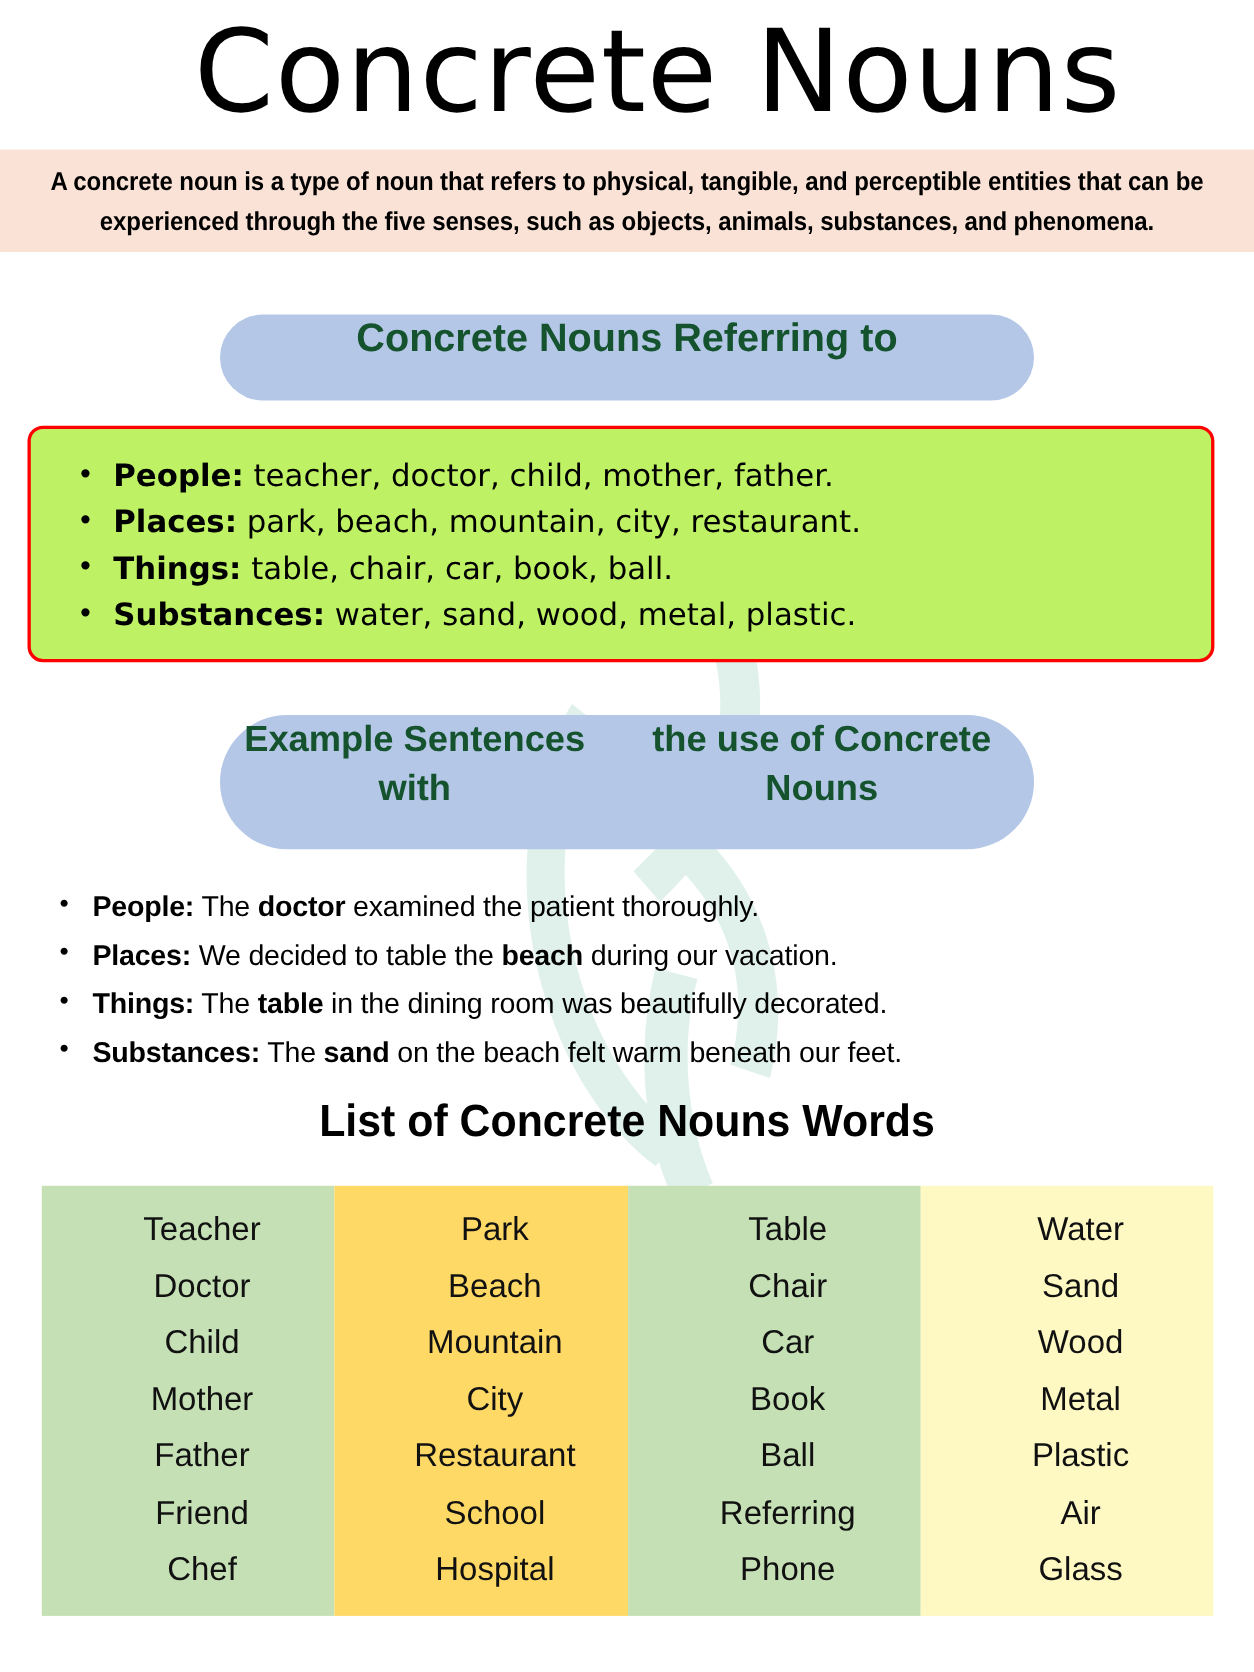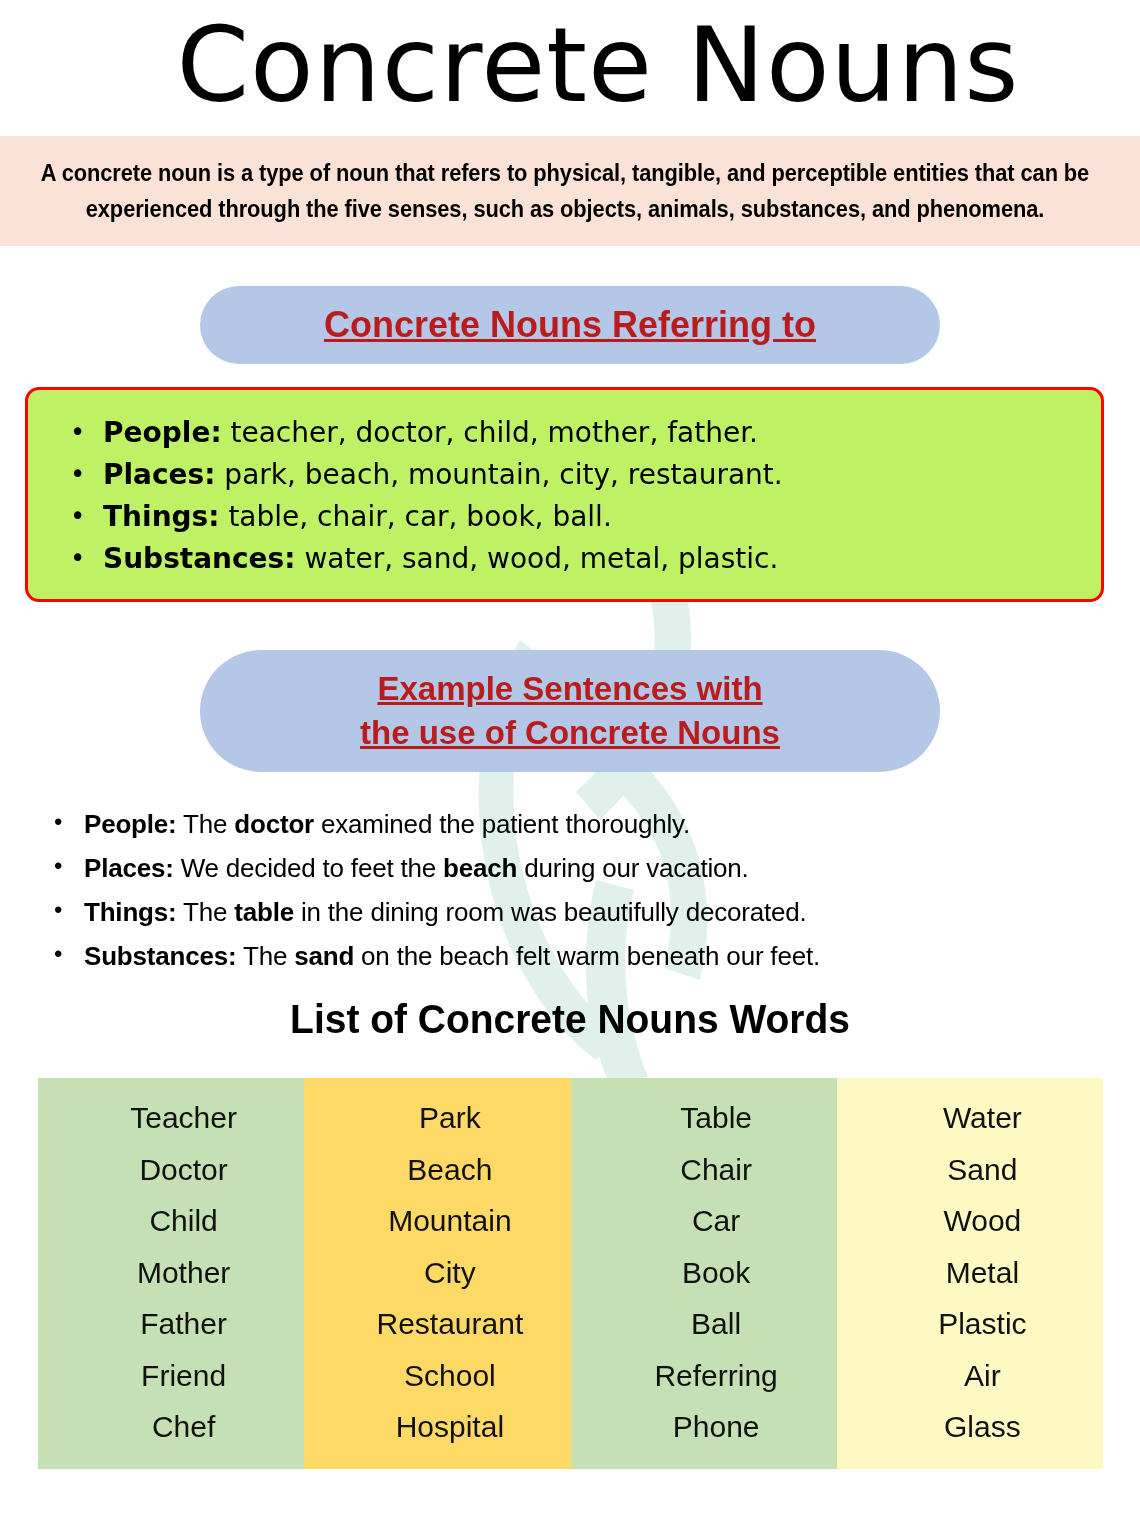--- a/index.html
+++ b/index.html
@@ -38,64 +38,63 @@
     letter-spacing: 1px;
     z-index: 3;
     margin-left: 28px;
   }
 
   
   .definition-band {
     position: absolute;
     left: 0; top: 136px;
     width: 1140px;
-    height: 110px;
+    height: 93px;
     background: #fae3d6;
     z-index: 2;
     display: flex;
     align-items: center;
-    justify-content: flex-start;
+    justify-content: center;
   }
   .definition-text {
     width: 1130px;
     text-align: center;
     font-family: "Liberation Sans", sans-serif;
     font-weight: bold;
     font-size: 23.5px;
     line-height: 36px;
     transform: scaleX(0.93);
     letter-spacing: -0.1px;
   }
 
   
   .pill {
     position: absolute;
     background: #b4c7e7;
     border-radius: 999px;
     display: flex;
-    align-items: center;
+    align-items: flex-start;
     justify-content: center;
     text-align: center;
     font-family: "Liberation Sans", sans-serif;
     font-weight: bold;
-    color: #b91c1c;
-    z-index: 3;
-    text-decoration: underline;
+    color: #14532d;
+    z-index: 3;
   }
   .pill-1 {
     left: 200px; top: 286px;
     width: 740px; height: 78px;
     font-size: 36px;
   }
   .pill-2 {
     left: 200px; top: 650px;
     width: 740px; height: 122px;
     font-size: 33px;
     line-height: 44px;
-    flex-direction: column;
+    flex-direction: row;
   }
 
   
   .noun-box {
     position: absolute;
     left: 25px; top: 387px;
     width: 1079px;
     height: 215px;
     box-sizing: border-box;
     background: #bef264;
@@ -213,21 +212,21 @@
 </div>
 
 <div class="pill pill-2">
   <span>Example Sentences with</span>
   <span>the use of Concrete Nouns</span>
 </div>
 
 <div class="examples">
   <ul>
     <li><b>People:</b><span> The </span><b>doctor</b><span> examined the patient thoroughly.</span></li>
-    <li><b>Places:</b><span> We decided to feet the </span><b>beach</b><span> during our vacation.</span></li>
+    <li><b>Places:</b><span> We decided to table the </span><b>beach</b><span> during our vacation.</span></li>
     <li><b>Things:</b><span> The </span><b>table</b><span> in the dining room was beautifully decorated.</span></li>
     <li><b>Substances:</b><span> The </span><b>sand</b><span> on the beach felt warm beneath our feet.</span></li>
   </ul>
 </div>
 
 <div class="list-heading">List of Concrete Nouns Words</div>
 
 <div class="words-table">
   <div class="words-col" style="background: rgb(197, 224, 180);">
       <div class="word">Teacher</div>

